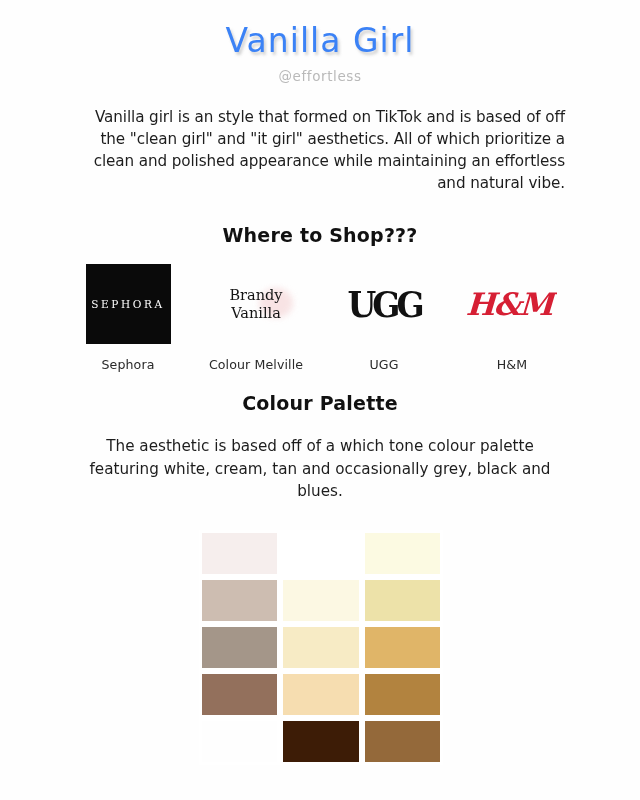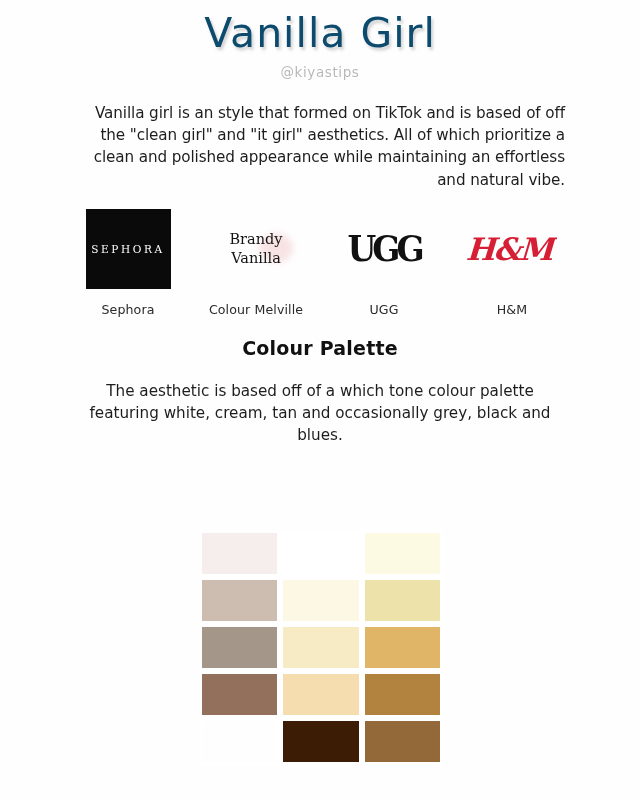--- a/index.html
+++ b/index.html
@@ -19,26 +19,26 @@
     width: 640px;
     height: 800px;
     position: relative;
     background: #fefefe;
   }
 
   
   .title {
     text-align: center;
     font-family: "DejaVu Sans", sans-serif;
-    font-size: 41px;
+    font-size: 33px;
     font-weight: 500;
     letter-spacing: 1px;
-    color: #0c4a6e;
+    color: #3b82f6;
     margin: 0;
-    padding-top: 12px;
+    padding-top: 24px;
     line-height: 1.05;
     text-shadow: 2px 3px 3px rgba(140,140,140,0.38);
   }
 
   .handle {
     text-align: center;
     font-size: 13.5px;
     color: #b9b9b9;
     letter-spacing: 0.6px;
     margin-top: 9px;
@@ -209,24 +209,25 @@
     border: 3px solid #ffffff;
   }
   .swatch.empty { border-color: #ffffff; }
 </style>
 </head>
 <body>
 
 <div class="page">
 
   <h1 class="title">Vanilla Girl</h1>
-  <div class="handle">@kiyastips</div>
+  <div class="handle">@effortless</div>
 
   <p class="intro">Vanilla girl is an style that formed on TikTok and is based of off the "clean girl" and "it girl" aesthetics. All of which prioritize a clean and polished appearance while maintaining an effortless and natural vibe.</p>
 
+  <div class="section-heading heading-shop">Where to Shop???</div>
 
   <div class="brands">
 
     <div class="brand">
       <div class="brand-logo logo-sephora">
         <span>SEPHORA</span>
       </div>
       <div class="brand-label">Sephora</div>
     </div>
 

